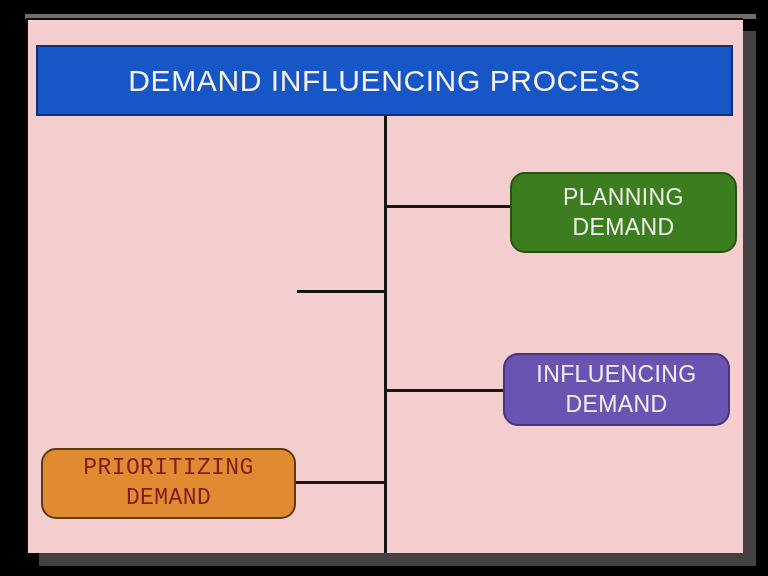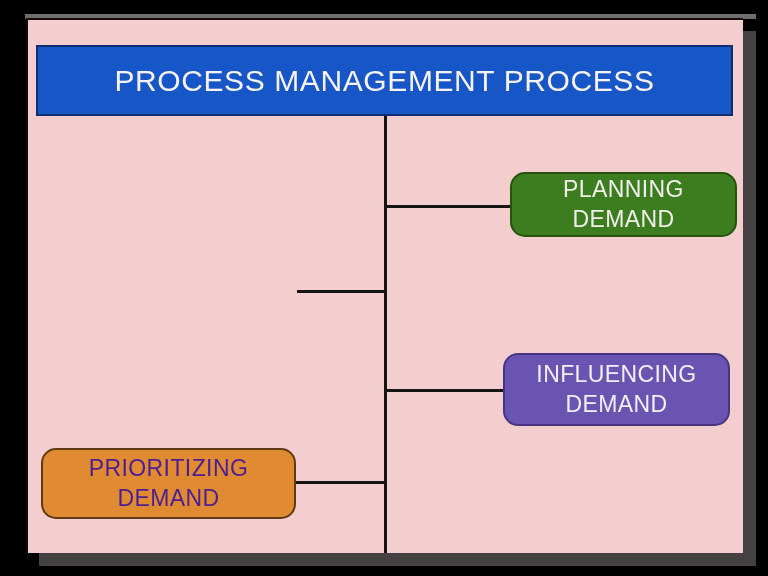--- a/index.html
+++ b/index.html
@@ -49,21 +49,21 @@
 
   .node {
     position: absolute;
     border-radius: 15px;
     display: flex; align-items: center; justify-content: center;
     text-align: center;
     color: #F7F1F0; font-size: 23px; line-height: 1.28; letter-spacing: 0.4px;
     padding: 4px 14px;
   }
   .node-planning {
-    left: 482px; top: 152px; width: 227px; height: 65px;
+    left: 482px; top: 152px; width: 227px; height: 81px;
     background: #3C7D20; border: 2px solid #28530F;
   }
   .node-communicating {
     left: 12px; top: 245px; width: 257px; height: 72px;
     background: #A62117; border: 2px solid #70120B;
   }
   .node-influencing {
     left: 475px; top: 333px; width: 227px; height: 73px;
     background: #6A54B2; border: 2px solid #483581;
   }
@@ -75,31 +75,31 @@
 </head>
 <body>
 
 <div class="stage">
   <div class="top-strip"></div>
 
   <div class="slide">
     <div class="canvas">
 
       <div class="header-box" style="background: rgb(22, 86, 198); border-color: rgb(14, 46, 110);">
-        <span class="title" style="color: rgb(247, 243, 244);">PROCESS MANAGEMENT PROCESS</span>
+        <span class="title" style="color: rgb(247, 243, 244);">DEMAND INFLUENCING PROCESS</span>
       </div>
 
       <div class="line vline"></div>
       <div class="line conn-planning"></div>
       <div class="line conn-communicating"></div>
       <div class="line conn-influencing"></div>
       <div class="line conn-prioritizing"></div>
 
       <div class="node node-planning" style="background: rgb(60, 125, 32); border-color: rgb(40, 83, 15); color: rgb(242, 240, 236);">PLANNING DEMAND</div>
 
 
       <div class="node node-influencing" style="background: rgb(106, 84, 178); border-color: rgb(72, 53, 129); color: rgb(243, 239, 246);">INFLUENCING DEMAND</div>
 
-      <div class="node node-prioritizing" style="background: rgb(224, 139, 49); border-color: rgb(94, 58, 18); color: #4c1d95;">PRIORITIZING DEMAND</div>
+      <div class="node node-prioritizing" style="background: rgb(224, 139, 49); border-color: rgb(94, 58, 18); color: #7f1d1d; font-family: Liberation Mono, monospace;">PRIORITIZING DEMAND</div>
 
     </div>
   </div>
 </div>
 
 </body></html>

